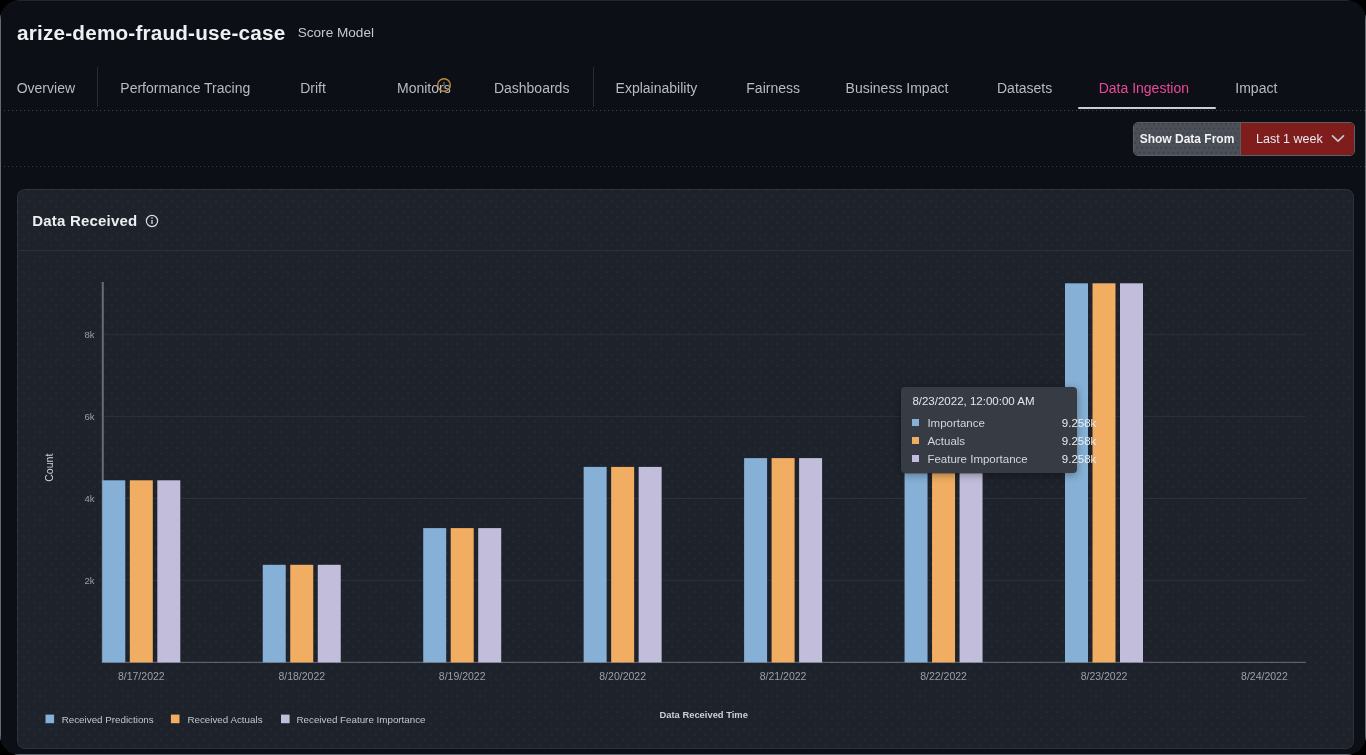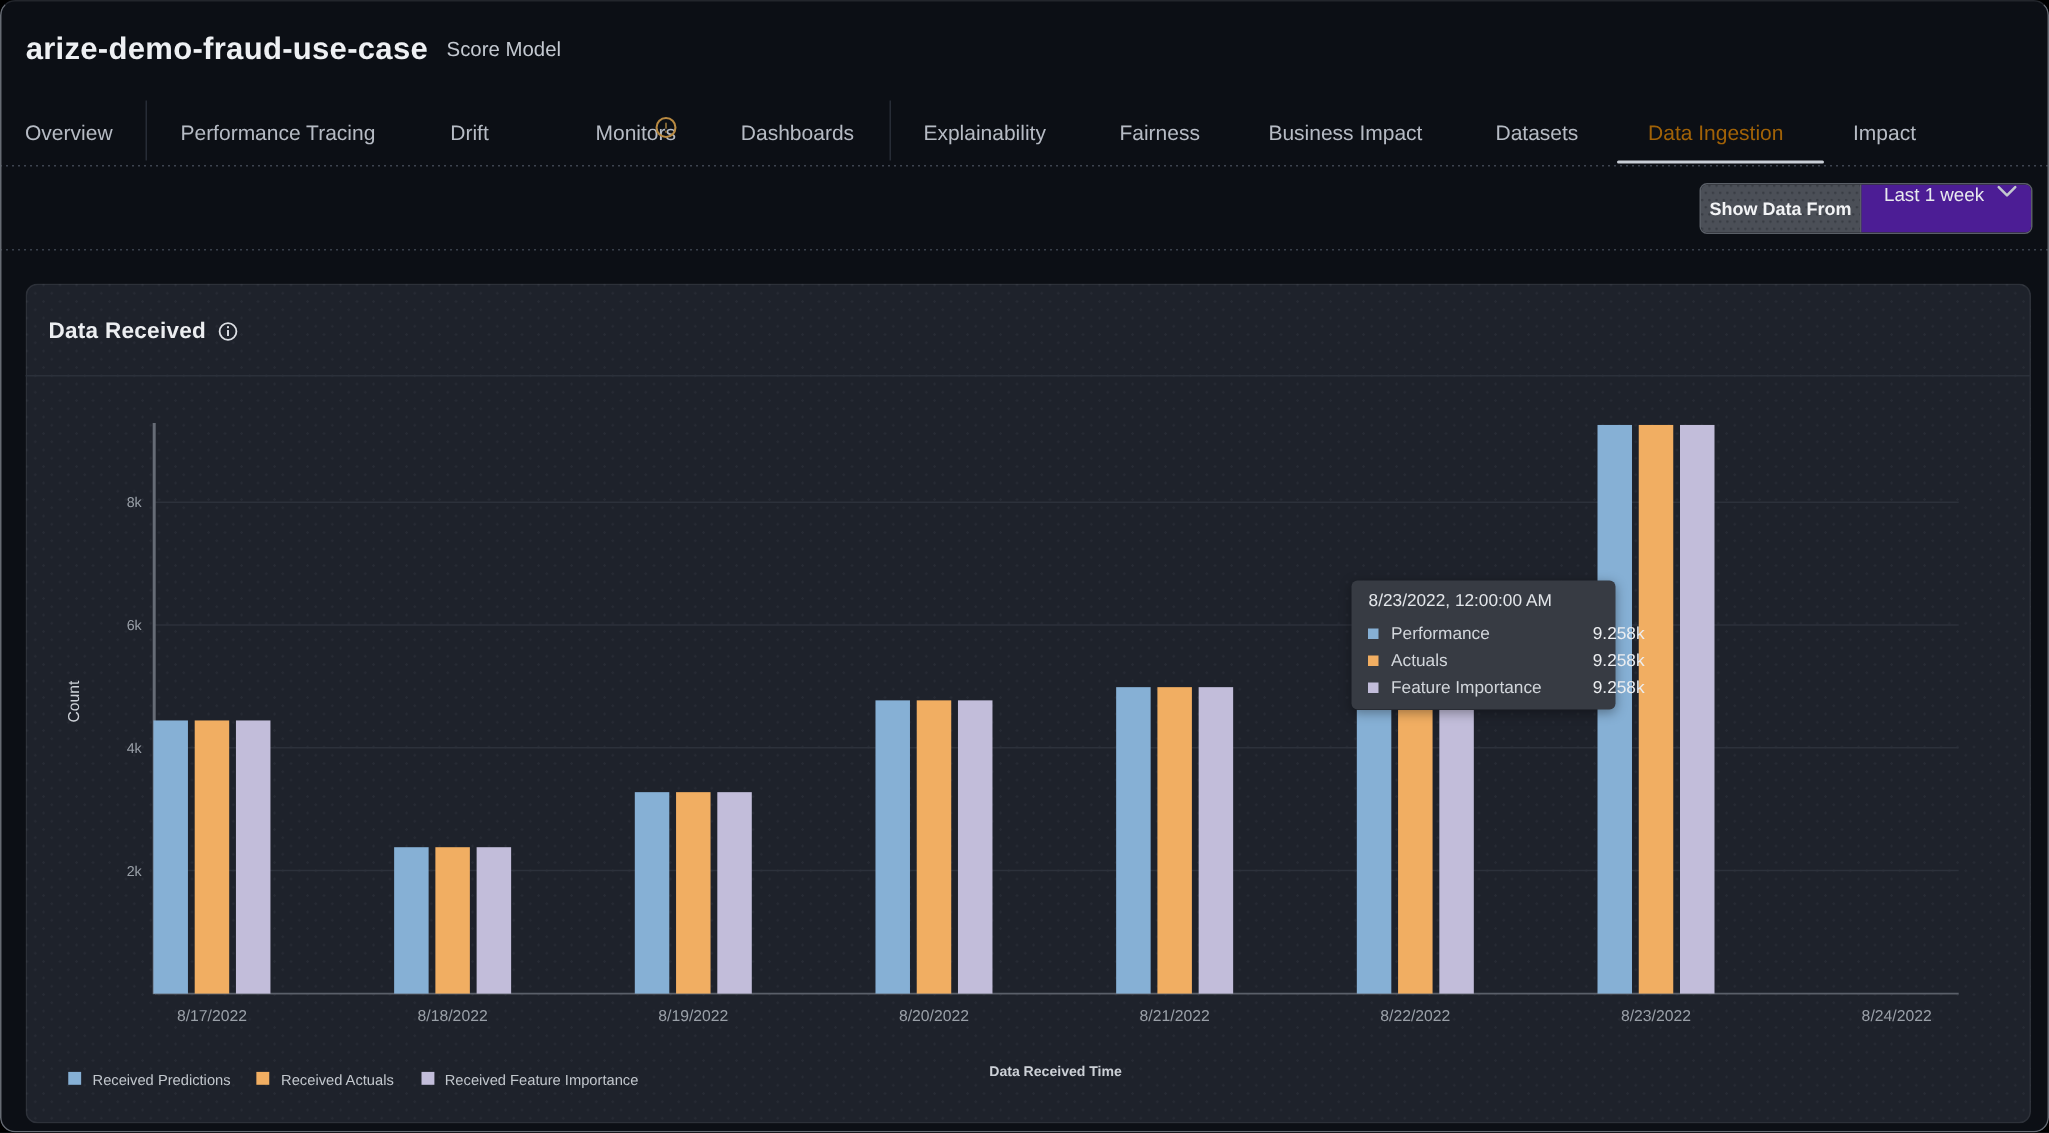--- a/index.html
+++ b/index.html
@@ -1,49 +1,49 @@
 <!DOCTYPE html>
 <html><head>
 <meta charset="utf-8">
 <style>
   * { margin:0; padding:0; box-sizing:border-box; }
   html,body { width:1366px; height:755px; background:#000; overflow:hidden; font-family:"Liberation Sans", sans-serif; }
   #frame {
     position:absolute; left:0; top:0; width:1366px; height:755px;
     background:#0c0f15;
-    border-radius:10px; overflow:hidden;
+    border-radius:20px; overflow:hidden;
   }
   #winborder { position:absolute; left:0; top:0; width:1366px; height:755px;
     border:1px solid #666b73; border-top-color:rgba(102,107,115,0.25); border-radius:10px; z-index:99; pointer-events:none; }
   .abs { position:absolute; }
   
   #title { left:17.1px; top:20.7px; font-size:20.7px; font-weight:bold; color:#eef0f3; letter-spacing:0.2px; }
   #subtitle { left:297.7px; top:25.1px; font-size:13.6px; font-weight:normal; color:#c3c8d0; }
   
   #tabbar { left:0; top:62.5px; width:1366px; height:48.5px; }
   #tabbar .dotline { left:0; bottom:0; width:1366px; height:1px;
     background-image:repeating-linear-gradient(90deg,#3e4450 0 1.4px,transparent 1.4px 4px); }
   .tab { top:18px; font-size:14px; font-weight:normal; color:#b6bbc4; white-space:nowrap; line-height:15px; }
-  .tab.active { color:#a16207;text-align:center; }
+  .tab.active { color:#ec4899;text-align:center; }
   .tabdiv { top:4px; width:1px; height:40px; background:#272c36; }
   #indicator { left:1077.5px; top:44.3px; width:138.5px; height:2.5px; background:#c9ced6; border-radius:1px; }
   
   #toolbar { left:0; top:110.5px; width:1366px; height:56px;padding-left:40px; }
   #toolbar .dotline { left:0; bottom:0; width:1366px; height:1px;
     background-image:repeating-linear-gradient(90deg,#39404b 0 1.4px,transparent 1.4px 4px); }
   #datectl { left:1133px; top:11.2px; width:222px; height:34px; border:1px solid #5a5f67; border-radius:5px;
     display:flex; overflow:hidden; }
   #datectl .seg1 { width:107px; background:#4b4f57;
     background-image:radial-gradient(circle at 0.8px 0.8px, rgba(18,21,28,0.32) 0.6px, transparent 1px),
                      radial-gradient(circle at 0.8px 0.8px, rgba(18,21,28,0.32) 0.6px, transparent 1px);
     background-size:4.8px 9.6px, 4.8px 9.6px; background-position:0 0, 2.4px 4.8px;
     color:#f2f3f5; font-size:12px; font-weight:bold; display:flex; align-items:center; justify-content:center;
     border-right:1px solid #5a5f67; }
-  #datectl .seg2 { flex:1; background:#4c1d95; color:#e8eaee; font-size:12.5px;
-    display:flex; }
+  #datectl .seg2 { flex:1; background:#7f1d1d; color:#e8eaee; font-size:12.5px;
+    display:flex; align-items:center; }
   #datectl .seg2 span { margin-left:15px; }
   
   #panel { left:17.2px; top:188.6px; width:1337.3px; height:560px; background:#1e222b;
     box-shadow:inset 0 0 0 1px rgba(255,255,255,0.07); border-radius:8px;
     background-image:radial-gradient(circle at 1px 1px, rgba(190,196,214,0.06) 0.6px, transparent 1px),
                      radial-gradient(circle at 1px 1px, rgba(190,196,214,0.06) 0.6px, transparent 1px);
     background-size:11px 11px, 11px 11px; background-position:0 0, 5.5px 5.5px;
   }
   #panelhead { left:0; top:0; width:1337.3px; height:62.1px; border-bottom:1px solid #2b303a; }
   #paneltitle { left:15.1px; top:23.6px; font-size:15px; font-weight:bold; color:#eceef1; letter-spacing:0.2px; }
@@ -180,21 +180,21 @@
         <rect x="264" y="462.6" width="8.6" height="8.6" fill="#c2bdda"></rect>
         <text x="279.5" y="471.4" font-size="9.8" fill="#c2c7cd">Received Feature Importance</text>
       </g>
       <text x="686.7" y="465.5" font-size="9.4" font-weight="bold" fill="#ccd0d6" text-anchor="middle">Data Received Time</text>
     </svg>
 
     <div class="abs" id="tooltip">
       <div class="tt-title">8/23/2022, 12:00:00 AM</div>
       <div class="tt-row" style="top:30px">
         <div class="sq" style="background:#86b0d5"></div>
-        <div class="lb">Performance</div>
+        <div class="lb">Importance</div>
         <div class="vl">9.258k</div>
       </div>
       <div class="tt-row" style="top:48px">
         <div class="sq" style="background:#f1ae62"></div>
         <div class="lb">Actuals</div>
         <div class="vl">9.258k</div>
       </div>
       <div class="tt-row" style="top:66px">
         <div class="sq" style="background:#c2bdda"></div>
         <div class="lb">Feature Importance</div>

